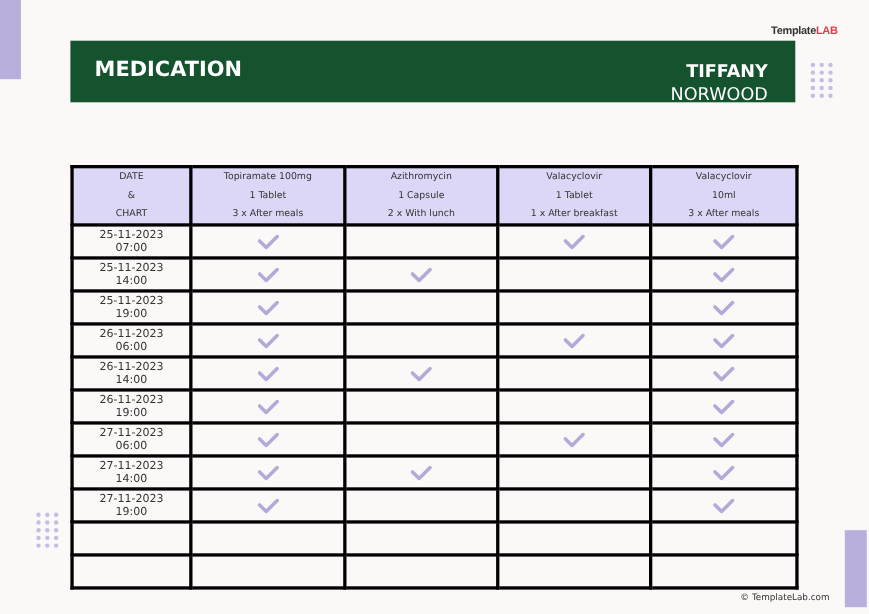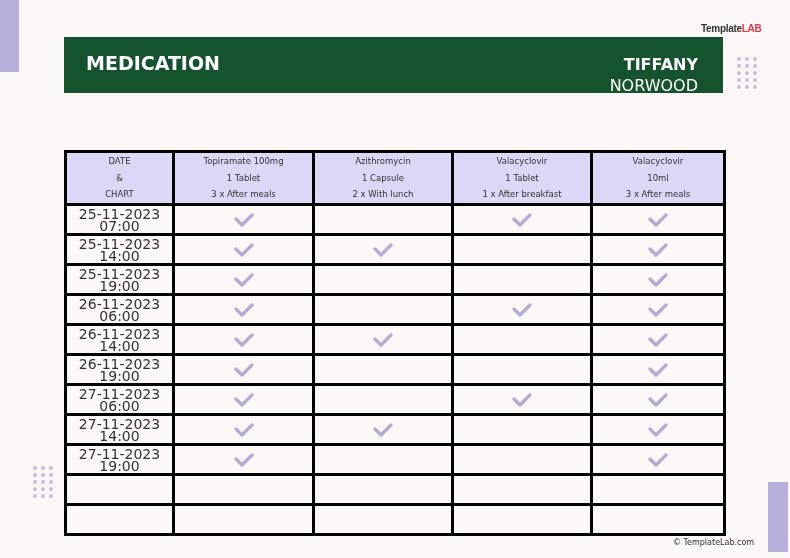--- a/index.html
+++ b/index.html
@@ -14,21 +14,21 @@
   .logo .t{color:#333;}
   .logo .l{color:#e63946;}
   .banner{position:absolute;left:64px;top:37px;width:659px;height:56px;background:#14532d;}
   .title{position:absolute;left:22px;top:14px;color:#fff;font-weight:bold;font-size:19px;line-height:25px;font-family:"DejaVu Sans",sans-serif;}
   .name{position:absolute;right:25px;top:17px;text-align:right;color:#fff;font-size:16px;line-height:21px;}
   .name .first{font-weight:bold;display:block;}
   .name .last{display:block;}
   table{position:absolute;left:64px;top:150px;width:659px;border-collapse:collapse;table-layout:fixed;}
   th,td{border:3px solid #000000;text-align:center;vertical-align:middle;padding:0;}
   th{background:#dcd7f6;font-weight:normal;font-size:8.5px;line-height:16.5px;height:50px;color:#333;}
-  td{height:27px;font-size:14px;line-height:12px;color:#333;}
+  td{height:27px;font-size:10px;line-height:12px;color:#333;}
   col.c0{width:108px;} col.c1{width:140px;} col.c2{width:139px;} col.c3{width:139px;} col.c4{width:133px;}
   .check svg{display:block;margin:0 auto;}
   .footer{position:absolute;left:673px;top:538px;font-size:8px;color:#333;}
 </style>
 </head>
 <body>
 
 <div class="deco-top-left"></div>
 <div class="deco-bottom-right"></div>
 

